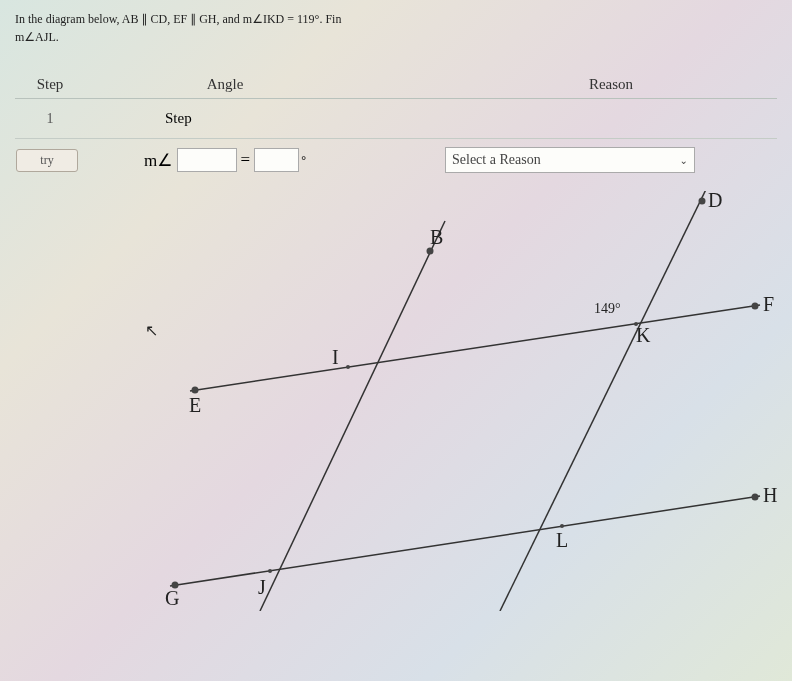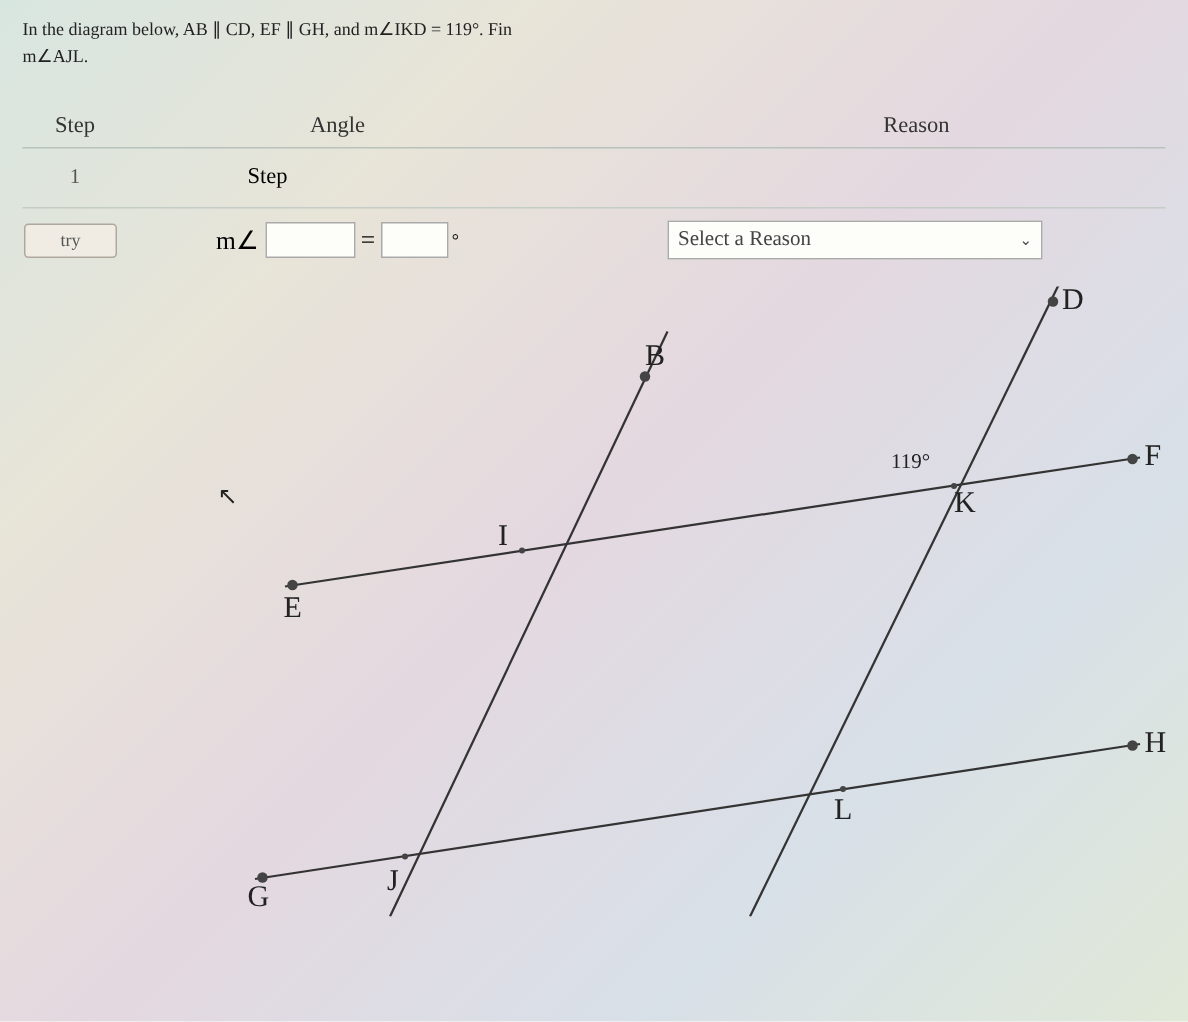--- a/index.html
+++ b/index.html
@@ -184,16 +184,16 @@
   <div class="pt-label" style="left:708px; top:-2px;">D</div>
   <div class="pt-label" style="left:189px; top:203px;">E</div>
   <div class="pt-label" style="left:763px; top:102px;">F</div>
   <div class="pt-label" style="left:165px; top:396px;">G</div>
   <div class="pt-label" style="left:763px; top:293px;">H</div>
   <div class="pt-label" style="left:332px; top:155px;">I</div>
   <div class="pt-label" style="left:636px; top:133px;">K</div>
   <div class="pt-label" style="left:258px; top:385px;">J</div>
   <div class="pt-label" style="left:556px; top:338px;">L</div>
 
-  <div class="angle-label" style="left:594px; top:110px;">119°</div>
+  <div class="angle-label" style="left:594px; top:110px;">149°</div>
 
   <div class="cursor-arrow" style="left:145px; top:130px;">↖</div>
 </div>
 
 </body></html>

